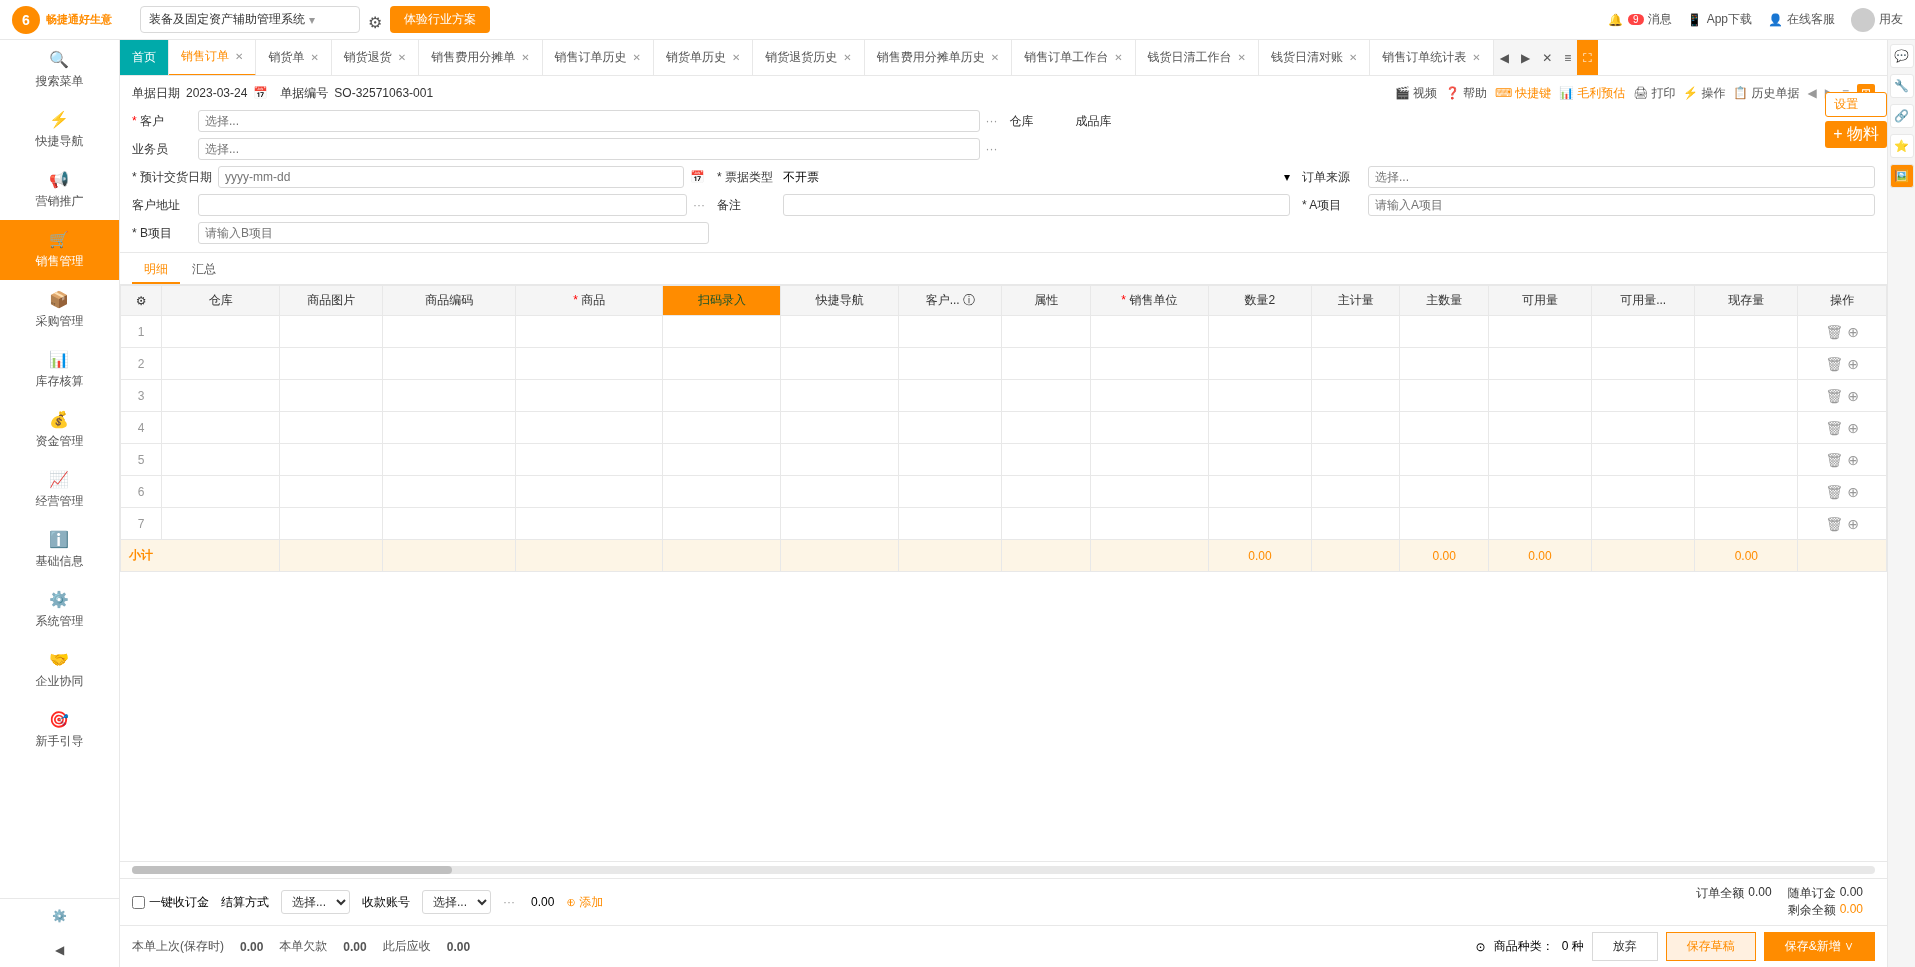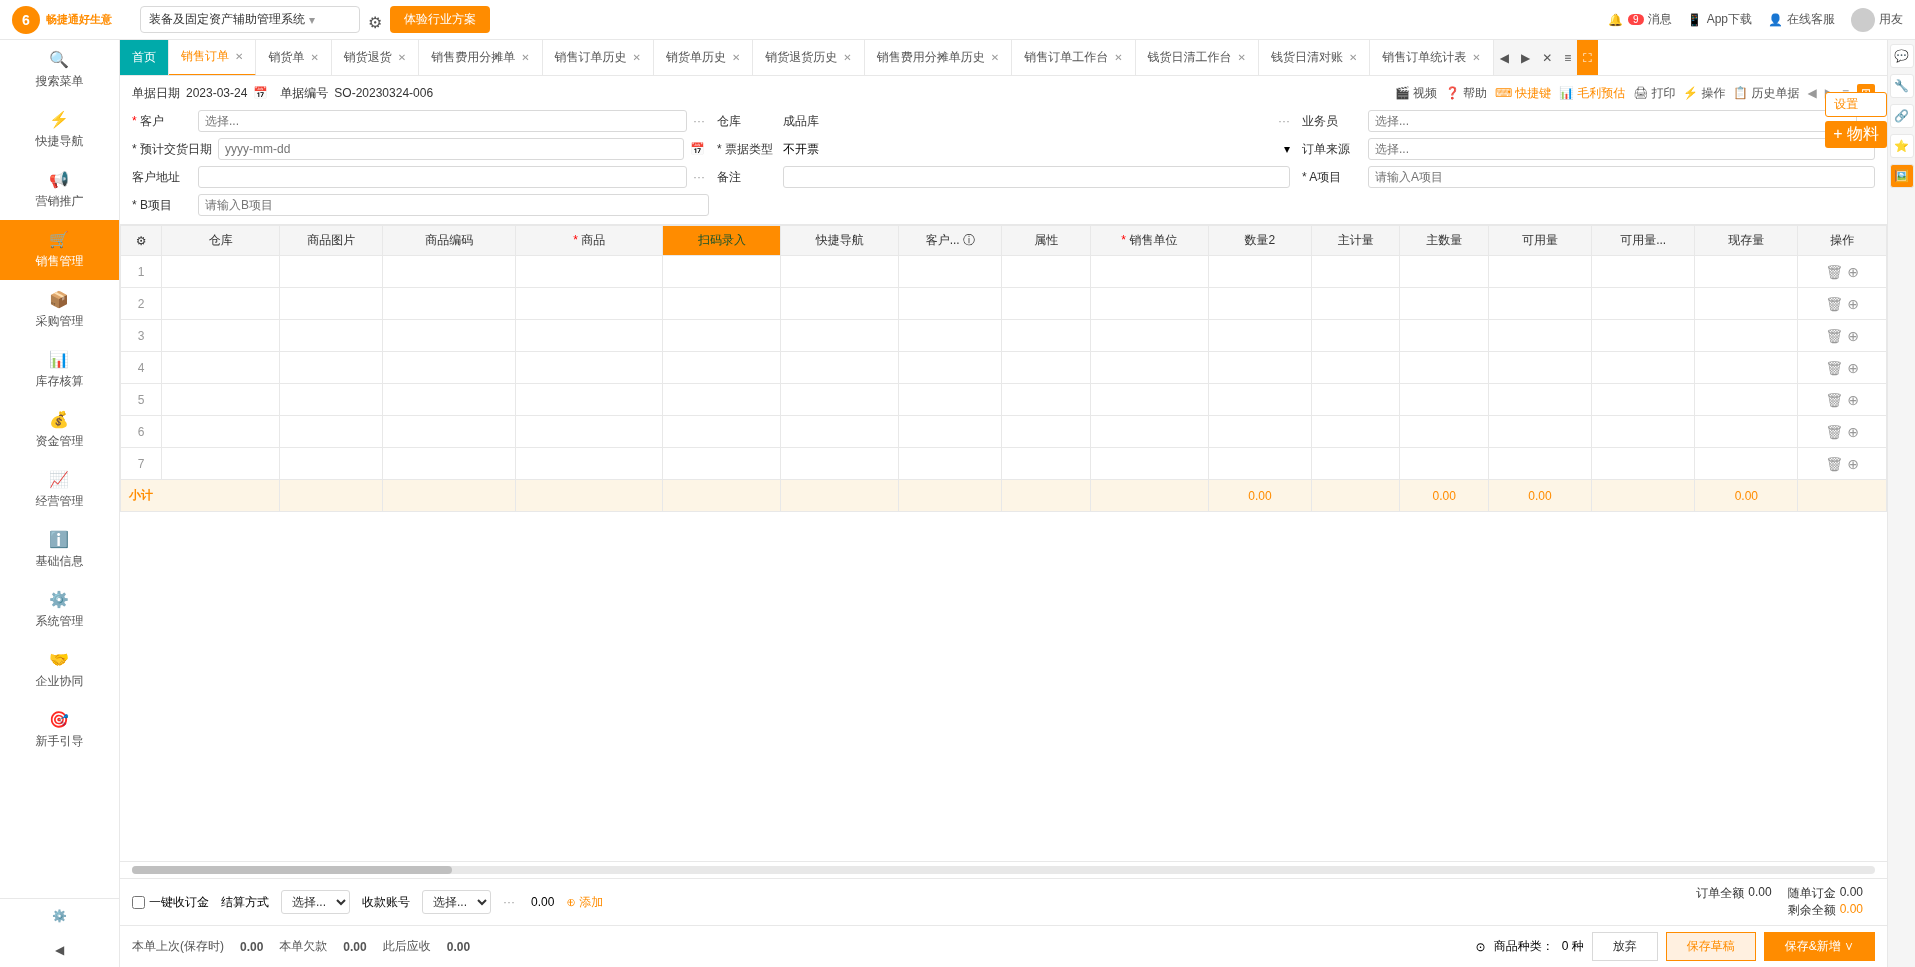--- a/index.html
+++ b/index.html
@@ -269,39 +269,39 @@
     <div class="form-area" style="position:relative;">
       <div class="form-toolbar">
         <div class="form-toolbar-left">
           <div class="form-field-inline">
             <label>单据日期</label>
             <span class="form-value">2023-03-24</span>
             <span class="calendar-icon">📅</span>
           </div>
           <div class="form-field-inline">
             <label>单据编号</label>
-            <span class="form-value">SO-20230324-006</span>
+            <span class="form-value">SO-32571063-001</span>
           </div>
         </div>
         <div class="form-toolbar-right">
           <span class="toolbar-btn">🎬 <span>视频</span></span>
           <span class="toolbar-btn">❓ <span>帮助</span></span>
           <span class="toolbar-btn orange">⌨ <span>快捷键</span></span>
           <span class="toolbar-btn orange">📊 <span>毛利预估</span></span>
           <span class="toolbar-btn">🖨 <span>打印</span></span>
           <span class="toolbar-btn">⚡ <span>操作</span></span>
           <span class="toolbar-btn">📋 <span>历史单据</span></span>
           <span style="cursor:pointer;color:#999;">◀</span>
           <span style="cursor:pointer;color:#999;">▶</span>
           <span style="cursor:pointer;color:#999;">≡</span>
           <span style="cursor:pointer;background:#ff8c00;color:white;padding:2px 4px;border-radius:2px;">⊞</span>
         </div>
       </div>
 
-      <div style="display:grid;grid-template-columns:1fr 1fr 1fr;gap:6px 12px;margin-bottom:6px;">
+      <div style="display:grid;grid-template-columns:1fr 1fr;gap:6px 12px;margin-bottom:6px;">
         <div class="form-row">
           <label class="required">客户</label>
           <input class="form-input" placeholder="选择..." style="">
           <span class="dots-btn">···</span>
         </div>
         <div class="form-row">
           <label>仓库</label>
           <span style="flex:1;color:#333;">成品库</span>
           <span class="dots-btn">···</span>
         </div>
@@ -351,20 +351,28 @@
           <input class="form-input" placeholder="请输入B项目" style="">
         </div>
       </div>
 
       <div style="position:absolute;right:0;top:16px;display:flex;flex-direction:column;gap:4px;">
         <button class="setting-btn">设置</button>
         <button class="add-item-btn">+ 物料</button>
       </div>
     </div>
 
+    <div class="detail-tabs">
+      <div class="detail-tab active">
+        <span>明细</span>
+      </div>
+      <div class="detail-tab">
+        <span>汇总</span>
+      </div>
+    </div>
 
     <div class="table-container">
       <table class="data-table">
         <thead>
           <tr>
             <th style="width:28px;">
               <span>⚙</span>
             </th>
             <th style="width:80px;">仓库</th>
             <th style="width:70px;">商品图片</th>

